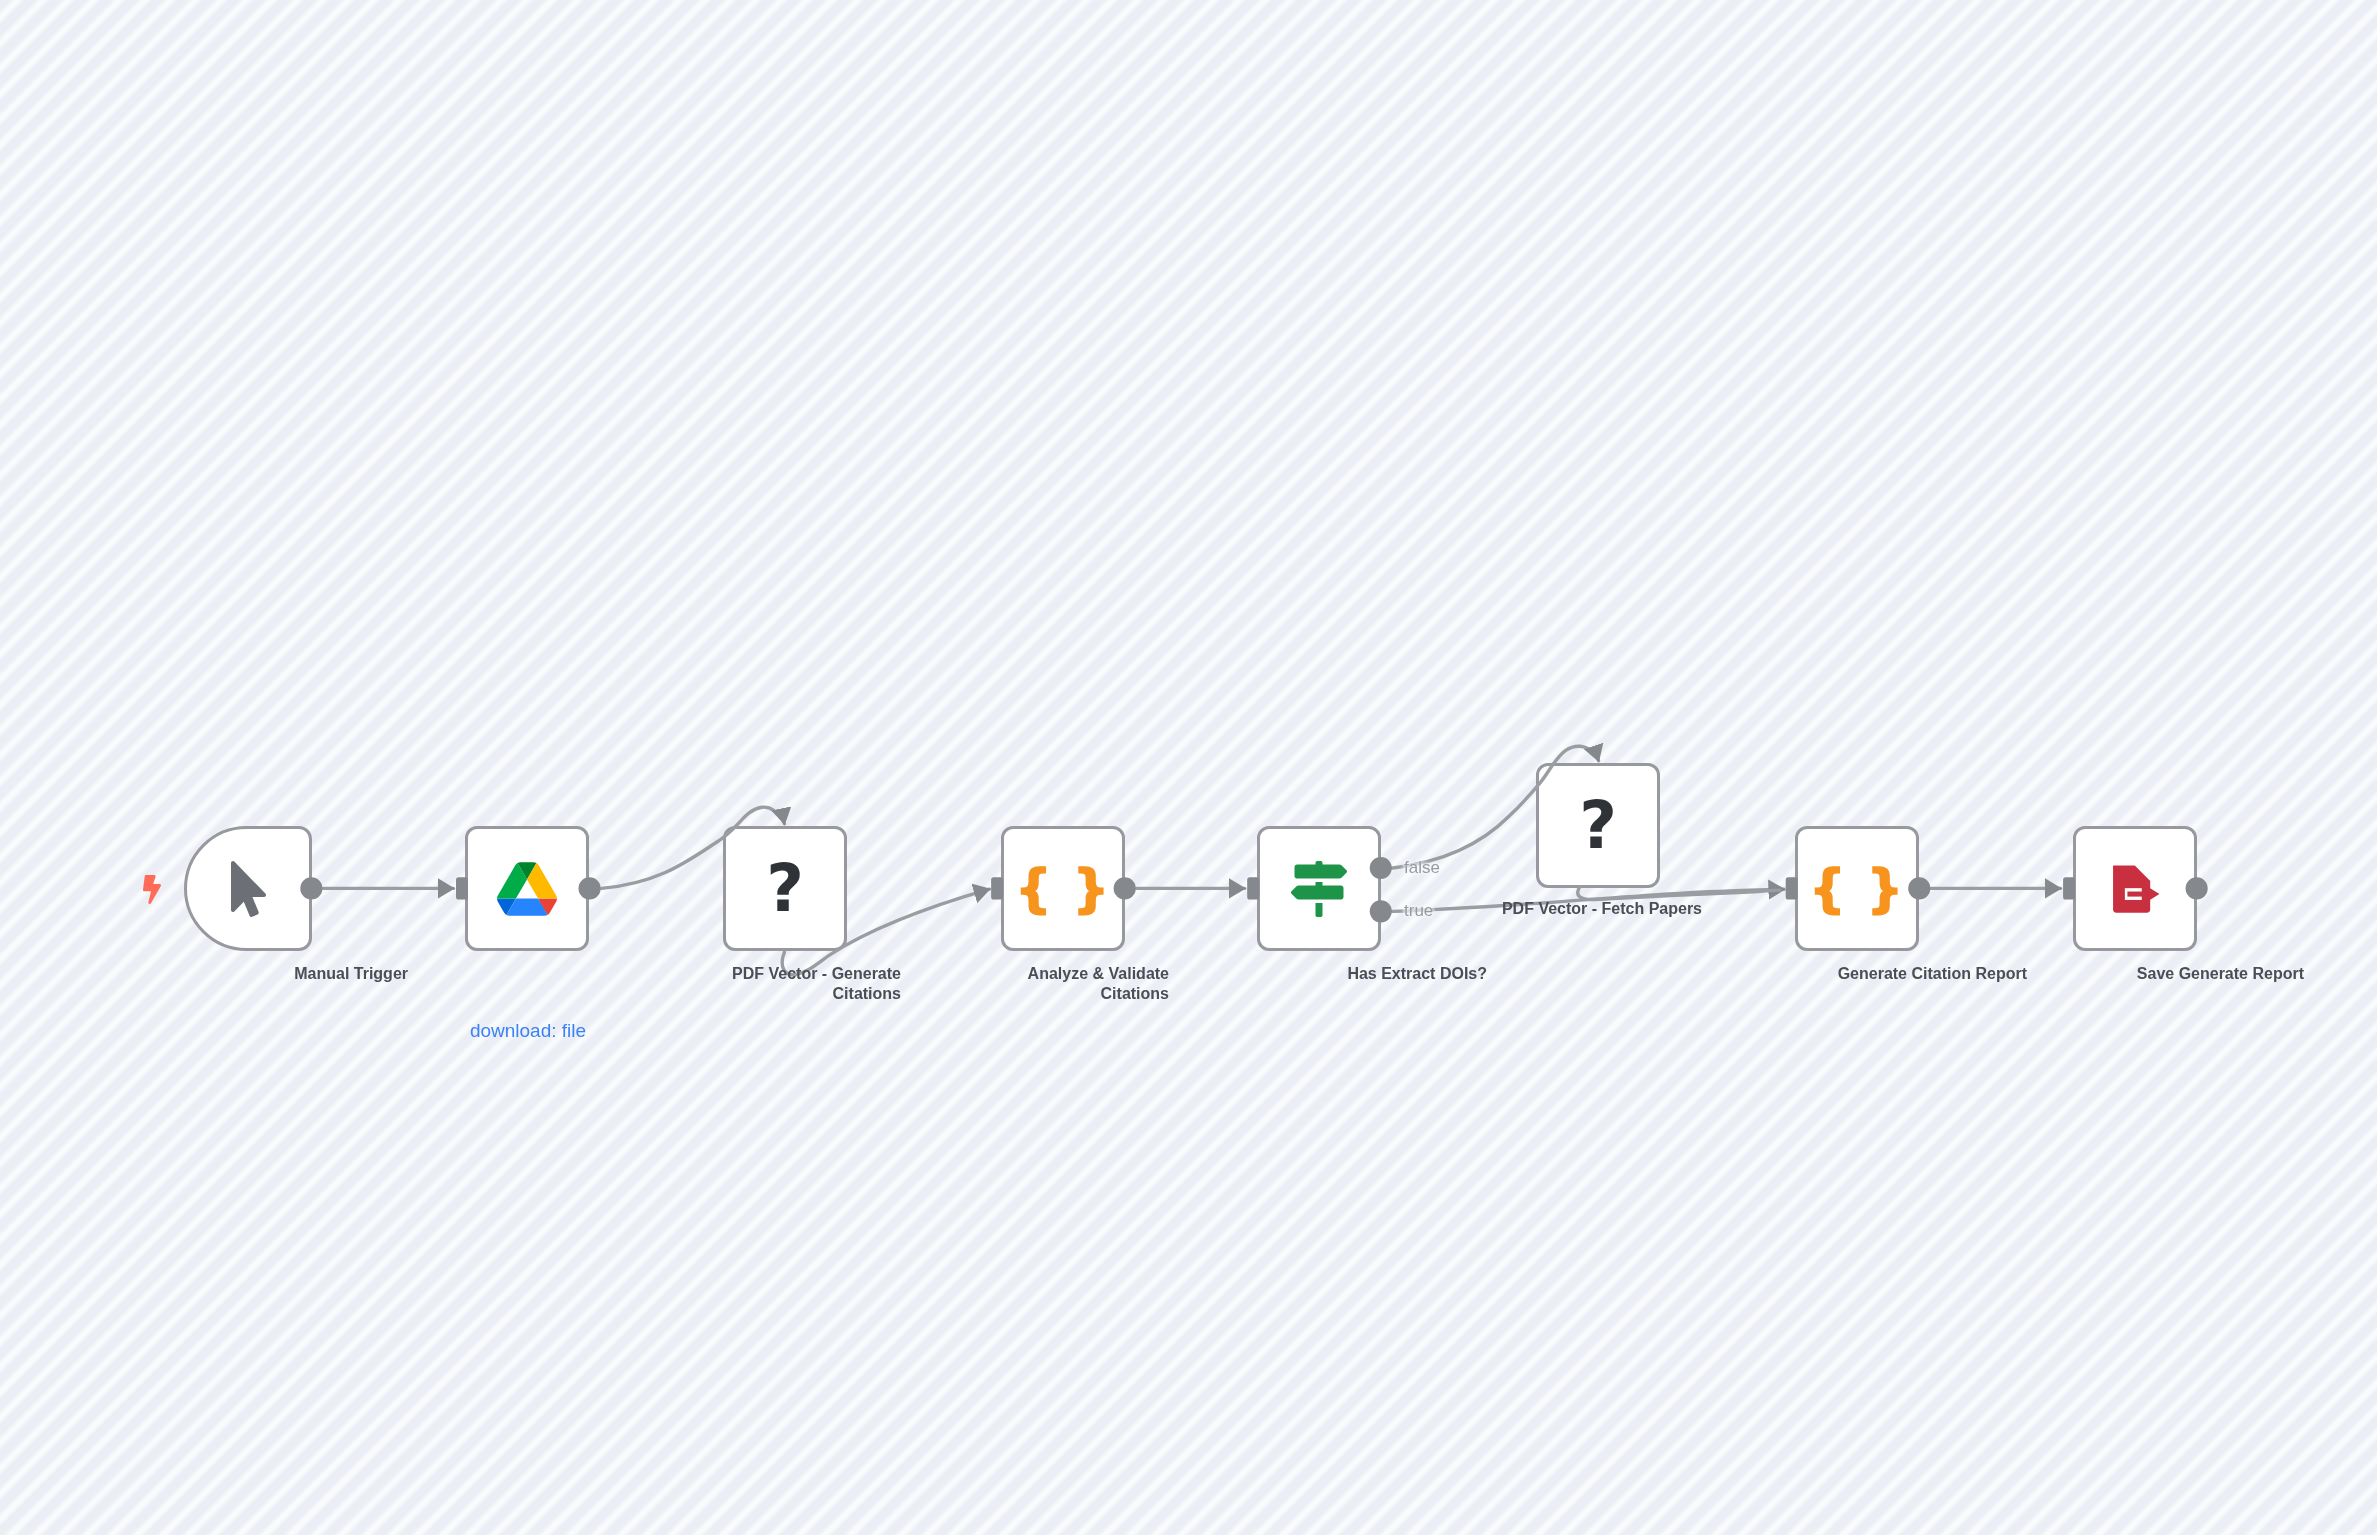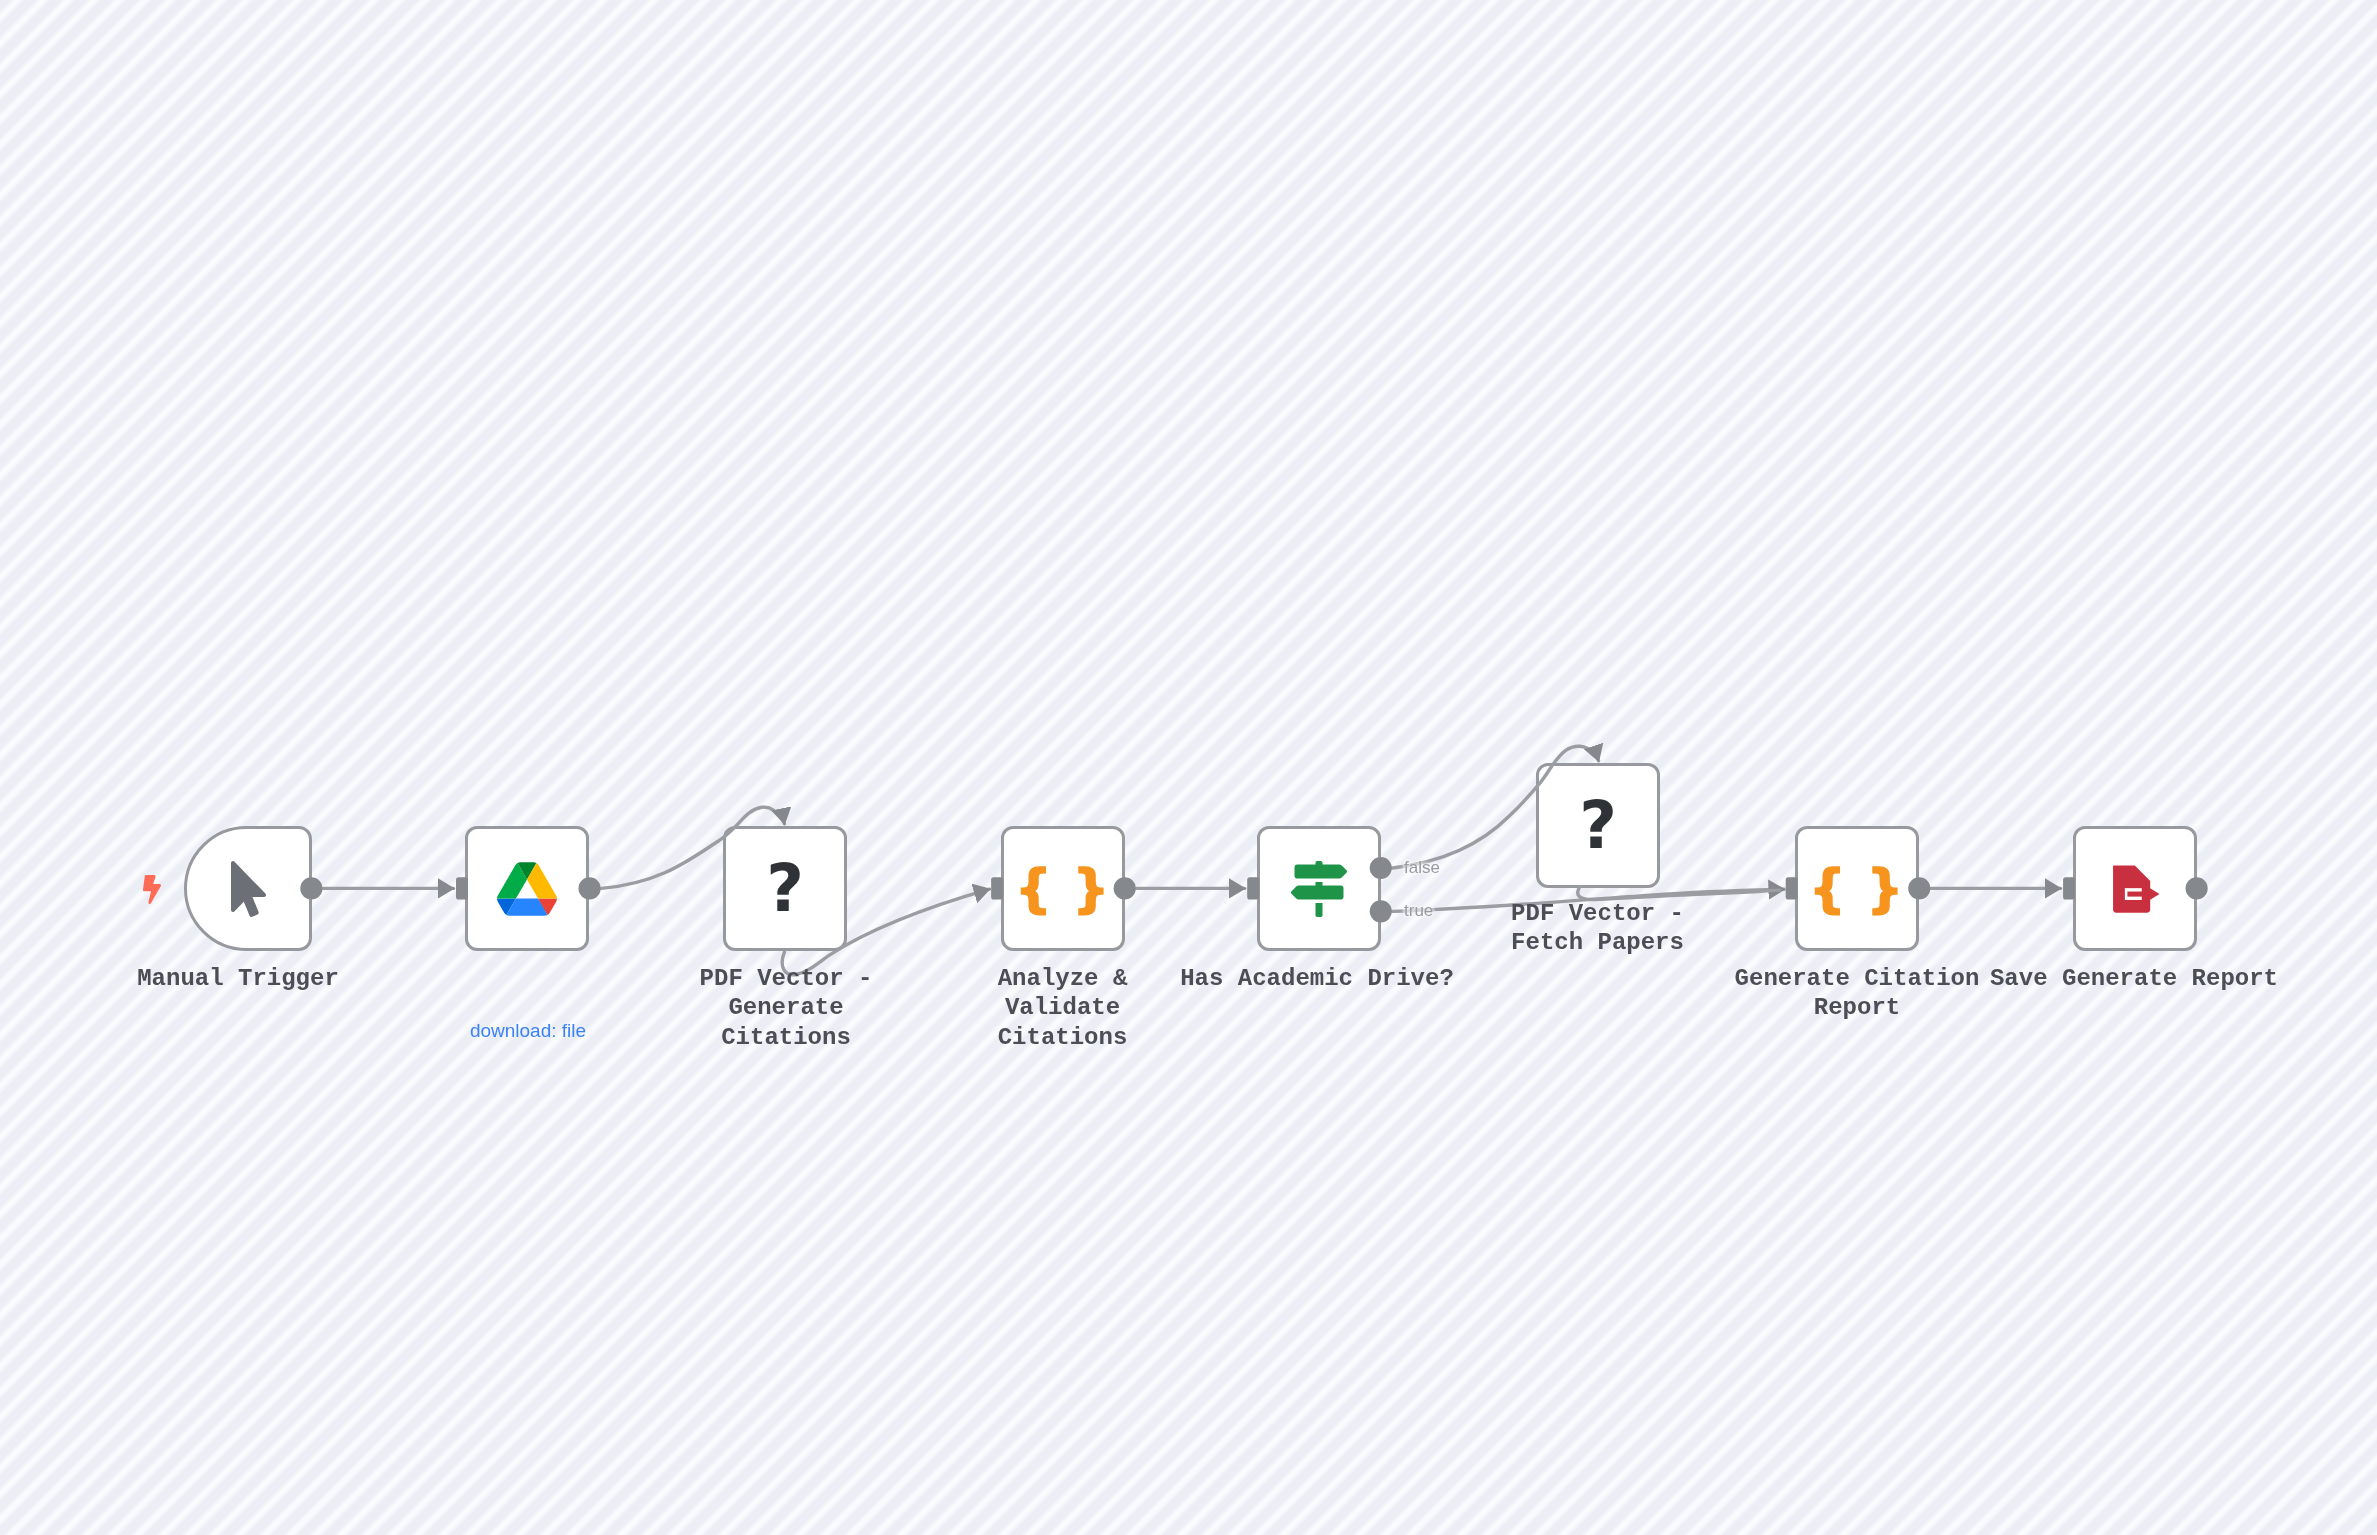--- a/index.html
+++ b/index.html
@@ -12,22 +12,22 @@
   .canvas{position:relative;width:2377px;height:1536px;}
   .node{
     position:absolute;width:124px;height:125px;box-sizing:border-box;
     background:#ffffff;border:3.4px solid #97999e;border-radius:12px;
     display:flex;align-items:center;justify-content:center;
   }
   .node.trigger{width:128px;border-radius:65px 13.6px 13.6px 65px;}
   .wires{position:absolute;left:0;top:0;z-index:5;pointer-events:none;}
   .wires *{pointer-events:auto;}
   .lbl{
-    position:absolute;z-index:6;text-align:center;
-    font-size:24px;line-height:1.22;font-weight:bold;color:#4b4e55;font-family:Liberation Mono, monospace;
+    position:absolute;z-index:6;text-align:right;
+    font-size:16px;line-height:1.22;font-weight:bold;color:#4b4e55;
   }
   .sublbl{
     position:absolute;z-index:6;text-align:center;
     font-size:19px;font-weight:normal;color:#3b82f6;
   }
   .portlbl{
     position:absolute;z-index:6;font-size:17px;font-weight:normal;color:#979ba2;
     text-shadow:0 0 4.3px #fafbfd,0 0 4.3px #fafbfd,0 0 4.3px #fafbfd;
   }
   .qmark{font-family:"DejaVu Sans","Liberation Sans",sans-serif;font-size:65px;font-weight:bold;color:#2f3237;}
@@ -124,21 +124,21 @@
       <rect x="1466" y="1031" width="14" height="26" rx="3"></rect>
       <rect x="2099" y="1031" width="14" height="26" rx="3"></rect>
       <rect x="2425" y="1031" width="14" height="26" rx="3"></rect>
     </g>
   </svg>
 
   <div class="lbl" style="left:68px;top:964px;width:340px">Manual Trigger</div>
   <div class="sublbl" style="left:379px;top:1020px;width:298px">download: file</div>
   <div class="lbl" style="left:671px;top:964px;width:230px">PDF Vector - Generate Citations</div>
   <div class="lbl" style="left:956px;top:964px;width:213px">Analyze &amp; Validate Citations</div>
-  <div class="lbl" style="left:1147px;top:964px;width:340px">Has Academic Drive?</div>
+  <div class="lbl" style="left:1147px;top:964px;width:340px">Has Extract DOIs?</div>
   <div class="lbl" style="left:1493px;top:899px;width:209px">PDF Vector - Fetch Papers</div>
   <div class="lbl" style="left:1687px;top:964px;width:340px">Generate Citation Report</div>
   <div class="lbl" style="left:1964px;top:964px;width:340px">Save Generate Report</div>
 
   <span class="portlbl" style="left:1404px;top:858px">false</span>
   <span class="portlbl" style="left:1404px;top:901px">true</span>
 
 </div>
 
 

